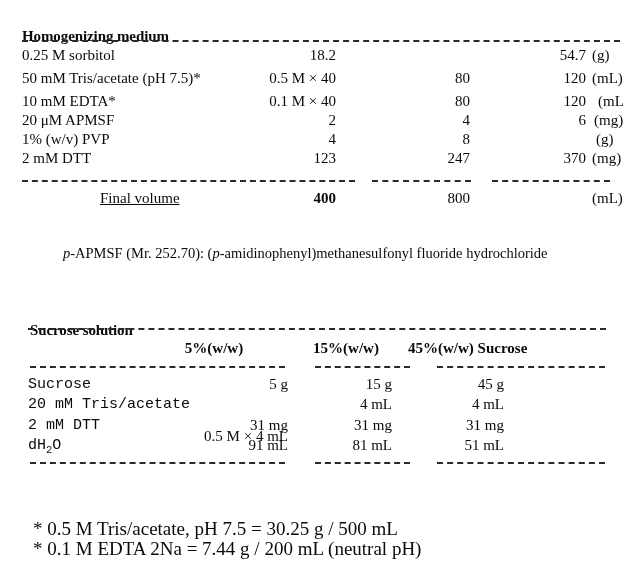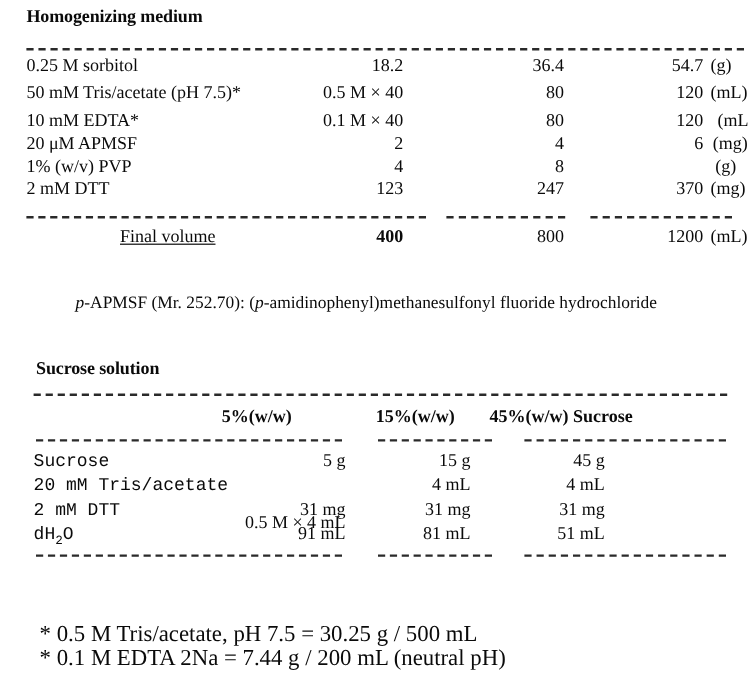--- a/index.html
+++ b/index.html
@@ -20,20 +20,21 @@
     position: relative;
     width: 624px;
     height: 576px;
   }
 
   
   .sect-title {
     font-weight: bold;
     font-size: 15px;
     letter-spacing: -0.1px;
+    margin-top: 22px;
   }
 
   .row-label,
   .cell {
     font-size: 15px;
     white-space: nowrap;
   }
 
   .cell { text-align: right; }
   .unit {
@@ -92,21 +93,20 @@
 <body>
 
 <div class="page">
 
   <div class="abs sect-title" style="left:22px; top:6px;">Homogenizing medium</div>
 
   <div class="rule" style="left:22px; top:40px; width:598px;"></div>
 
   <div class="abs row-label t1-label" style="top:47px;">0.25 M sorbitol</div>
   <div class="abs cell t1-c1" style="top:47px;">18.2</div>
-  <div class="abs cell t1-c2" style="top:47px;">36.4</div>
   <div class="abs cell t1-c3" style="top:47px;">54.7</div>
   <div class="abs unit" style="left:592px; top:47px;">(g)</div>
 
   <div class="abs row-label t1-label" style="top:70px;">50 mM Tris/acetate (pH 7.5)*</div>
   <div class="abs cell t1-c1" style="top:70px;">0.5 M × 40</div>
   <div class="abs cell t1-c2" style="top:70px;">80</div>
   <div class="abs cell t1-c3" style="top:70px;">120</div>
   <div class="abs unit" style="left:592px; top:70px;">(mL)</div>
 
   <div class="abs row-label t1-label" style="top:93px;">10 mM EDTA*</div>
@@ -132,21 +132,20 @@
   <div class="abs cell t1-c3" style="top:150px;">370</div>
   <div class="abs unit" style="left:592px; top:150px;">(mg)</div>
 
   <div class="rule" style="left:22px; top:180px; width:333px;"></div>
   <div class="rule" style="left:372px; top:180px; width:99px;"></div>
   <div class="rule" style="left:492px; top:180px; width:118px;"></div>
 
   <div class="abs row-label" style="left:100px; top:190px;text-decoration:underline;">Final volume</div>
   <div class="abs cell bold t1-c1" style="top:190px;">400</div>
   <div class="abs cell t1-c2" style="top:190px;">800</div>
-  <div class="abs cell t1-c3" style="top:190px;">1200</div>
   <div class="abs unit" style="left:592px; top:190px;">(mL)</div>
 
   <div class="abs caption" style="left:63px; top:245px;">
     <span class="ital">p</span><span>-APMSF (Mr. 252.70): (</span><span class="ital">p</span><span>-amidinophenyl)methanesulfonyl fluoride hydrochloride</span>
   </div>
 
   <div class="abs sect-title" style="left:30px; top:300px;">Sucrose solution</div>
 
   <div class="rule" style="left:28px; top:328px; width:578px;"></div>
 

